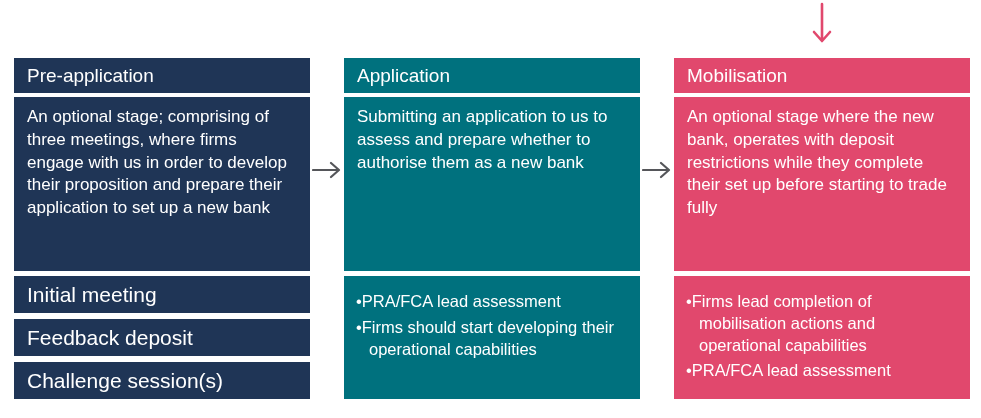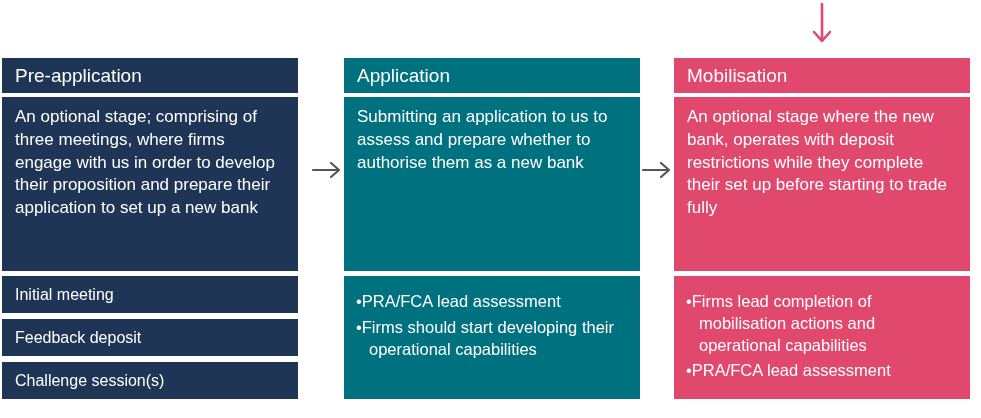--- a/index.html
+++ b/index.html
@@ -13,21 +13,21 @@
     overflow: hidden;
   }
 
   .col {
     position: absolute;
     top: 58px;
     width: 296px;
     display: flex;
     flex-direction: column;
   }
-  .col1 { left: 2px; }
+  .col1 { left: 14px; }
   .col2 { left: 344px; }
   .col3 { left: 674px; }
 
   .navy { background: #1f3556; }
   .teal { background: #00717e; }
   .pink { background: #e1486d; }
 
   .box { color: #ffffff; box-sizing: border-box; }
 
   .header {
@@ -50,21 +50,21 @@
   .items {
     display: flex;
     flex-direction: column;
     gap: 6px;
   }
   .item {
     height: 37px;
     display: flex;
     align-items: center;
     padding: 15px 13px;
-    font-size: 16px;
+    font-size: 21px;
   }
 
   .bullets {
     height: 123px;
     padding: 15px 12px;
     font-size: 16.5px;
     line-height: 1.32;
   }
   .bullets ul { margin: 0; padding: 0; list-style: none; }
   .bullets li {

